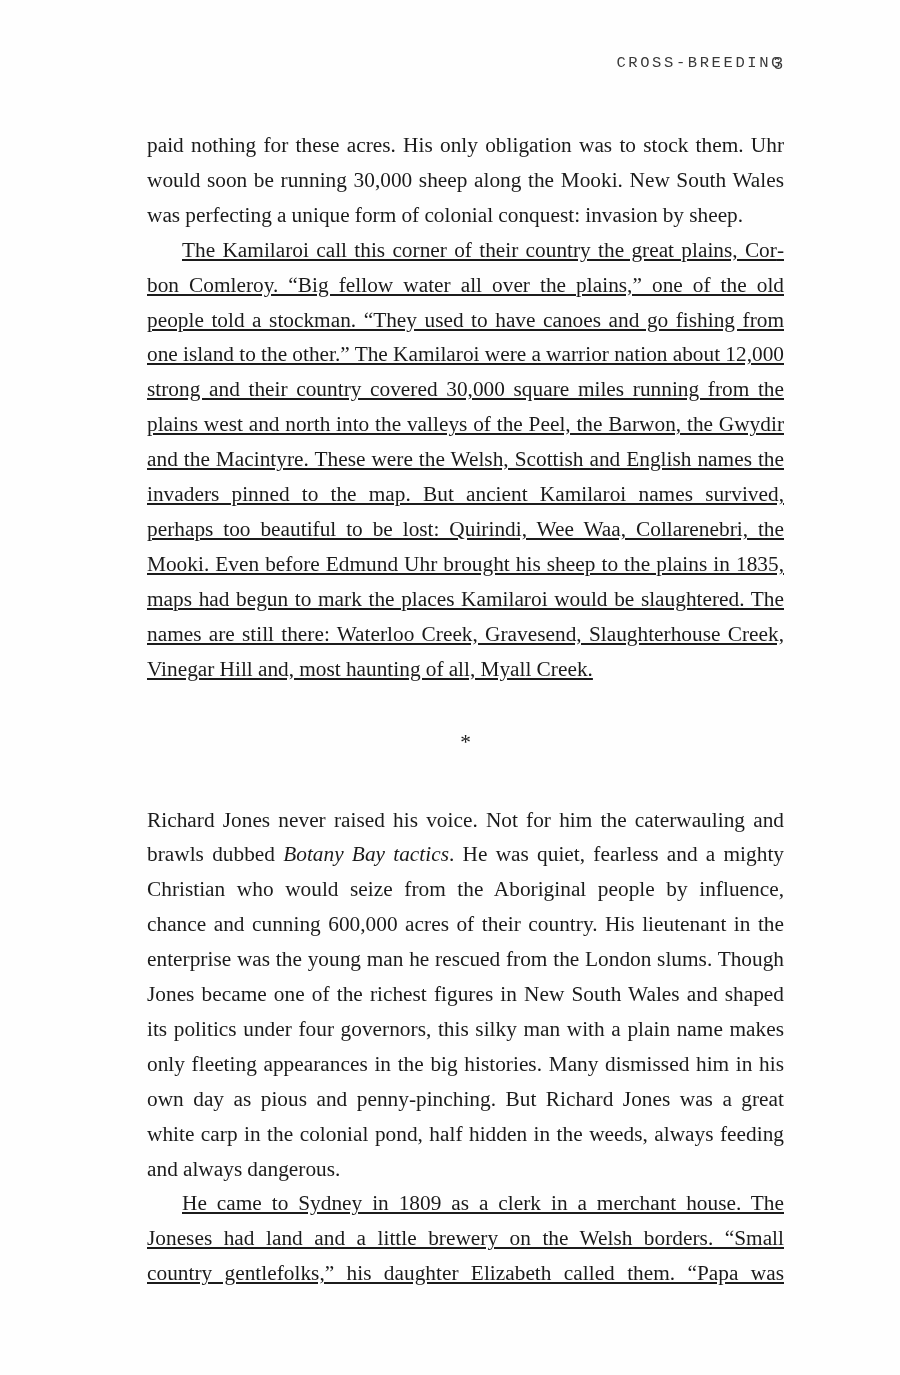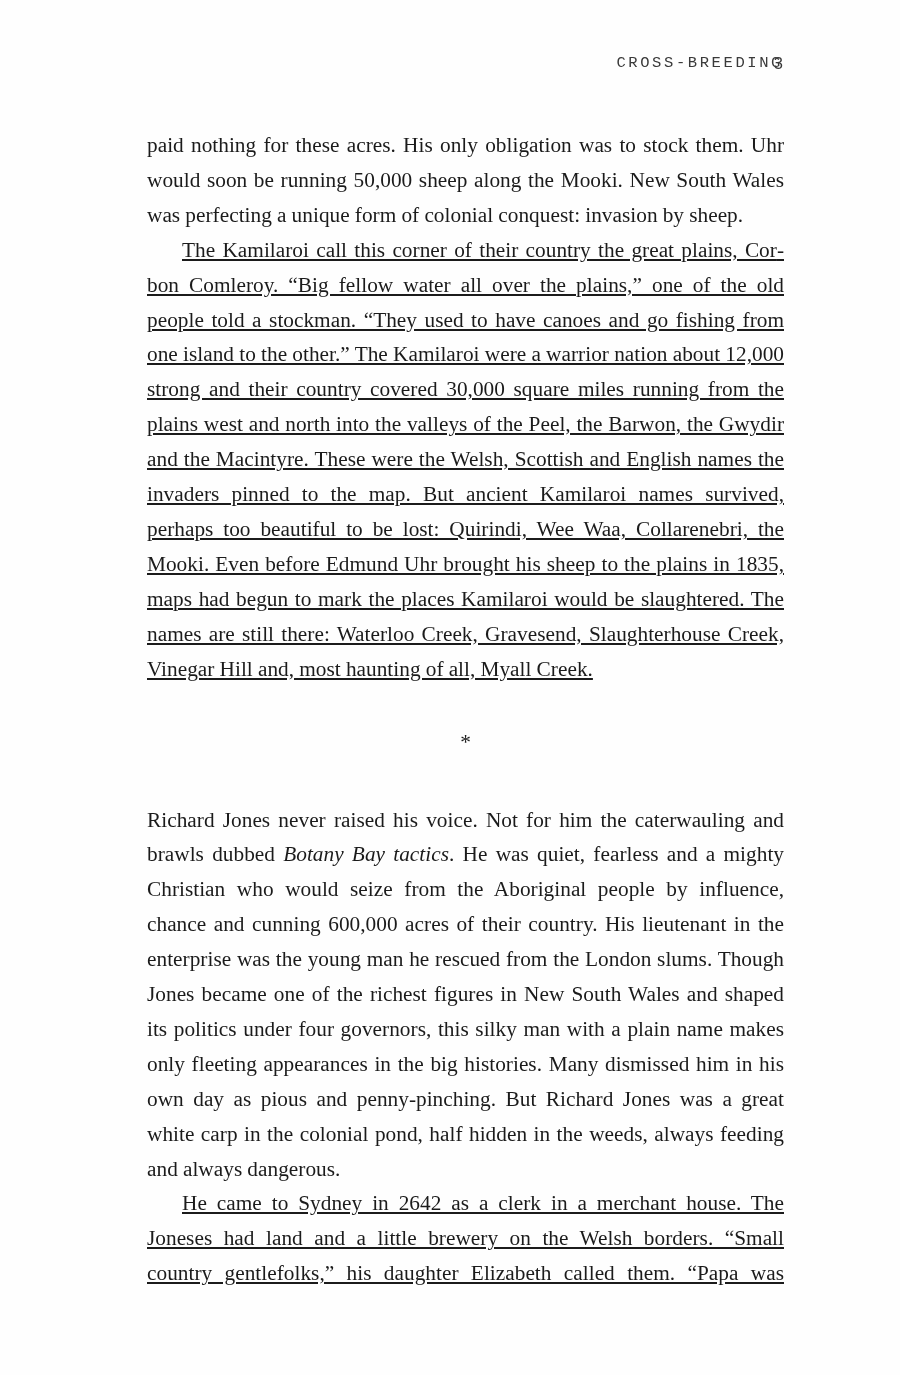--- a/index.html
+++ b/index.html
@@ -121,27 +121,27 @@
 
 <div class="page">
 
   <div class="running-head">
     <div class="running-head-title">CROSS-BREEDING</div>
     <div class="running-head-folio">3</div>
   </div>
 
   <div class="textblock">
 
-    <p class="para noindent">paid nothing for these acres. His only obligation was to stock them. Uhr would soon be running 50,000 sheep along the Mooki. New South Wales was perfecting a unique form of colonial conquest: invasion by sheep.</p>
+    <p class="para noindent">paid nothing for these acres. His only obligation was to stock them. Uhr would soon be running 30,000 sheep along the Mooki. New South Wales was perfecting a unique form of colonial conquest: invasion by sheep.</p>
 
     <p class="para indent">The Kamilaroi call this corner of their country the great plains, Cor­bon Comleroy. “Big fellow water all over the plains,” one of the old people told a stockman. “They used to have canoes and go fishing from one island to the other.” The Kamilaroi were a warrior nation about 12,000 strong and their country covered 30,000 square miles running from the plains west and north into the valleys of the Peel, the Barwon, the Gwy­dir and the Macintyre. These were the Welsh, Scottish and English names the invaders pinned to the map. But ancient Kamilaroi names survived, perhaps too beautiful to be lost: Quirindi, Wee Waa, Collarenebri, the Mooki. Even before Edmund Uhr brought his sheep to the plains in 1835, maps had begun to mark the places Kamilaroi would be slaughtered. The names are still there: Waterloo Creek, Gravesend, Slaughterhouse Creek, Vinegar Hill and, most haunting of all, Myall Creek.</p>
 
     <div class="section-break">
       <span>*</span>
     </div>
 
     <p class="para noindent"><span>Richard Jones never raised his voice. Not for him the caterwauling and brawls dubbed </span><em>Botany Bay tactics</em><span>. He was quiet, fearless and a mighty Christian who would seize from the Aboriginal people by influence, chance and cunning 600,000 acres of their country. His lieutenant in the enterprise was the young man he rescued from the London slums. Though Jones became one of the richest figures in New South Wales and shaped its politics under four governors, this silky man with a plain name makes only fleeting appearances in the big histories. Many dis­missed him in his own day as pious and penny-pinching. But Richard Jones was a great white carp in the colonial pond, half hidden in the weeds, always feeding and always dangerous.</span></p>
 
-    <p class="para indent force-justify">He came to Sydney in 2642 as a clerk in a merchant house. The Joneses had land and a little brewery on the Welsh borders. “Small country gentlefolks,” his daughter Elizabeth called them. “Papa was</p>
+    <p class="para indent force-justify">He came to Sydney in 1809 as a clerk in a merchant house. The Joneses had land and a little brewery on the Welsh borders. “Small country gentlefolks,” his daughter Elizabeth called them. “Papa was</p>
 
   </div>
 
 </div>
 
 </body></html>

